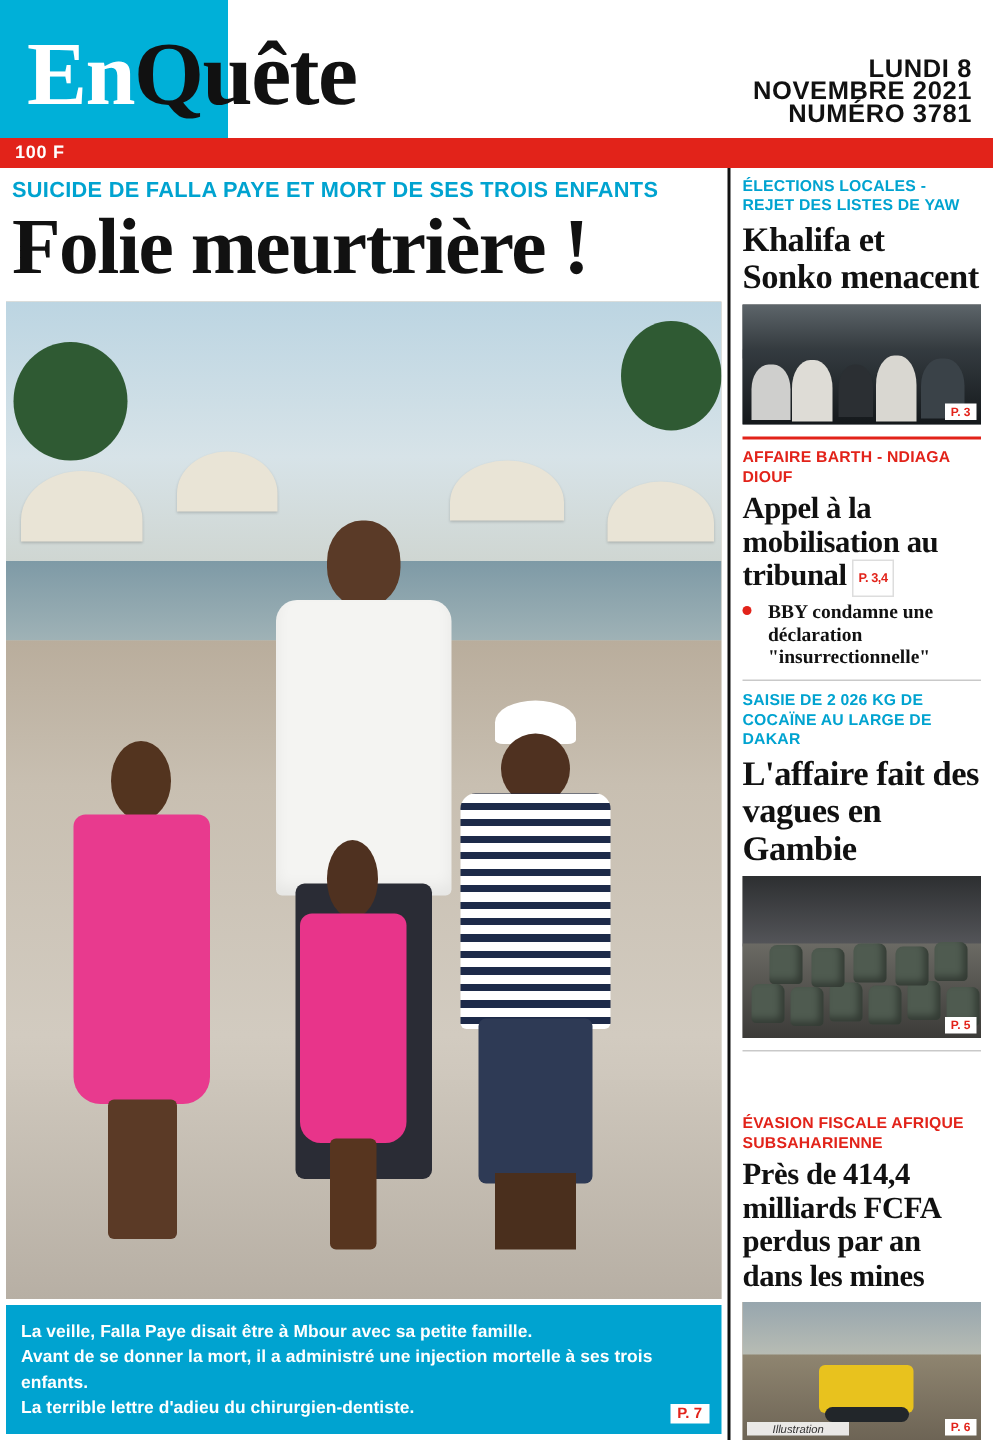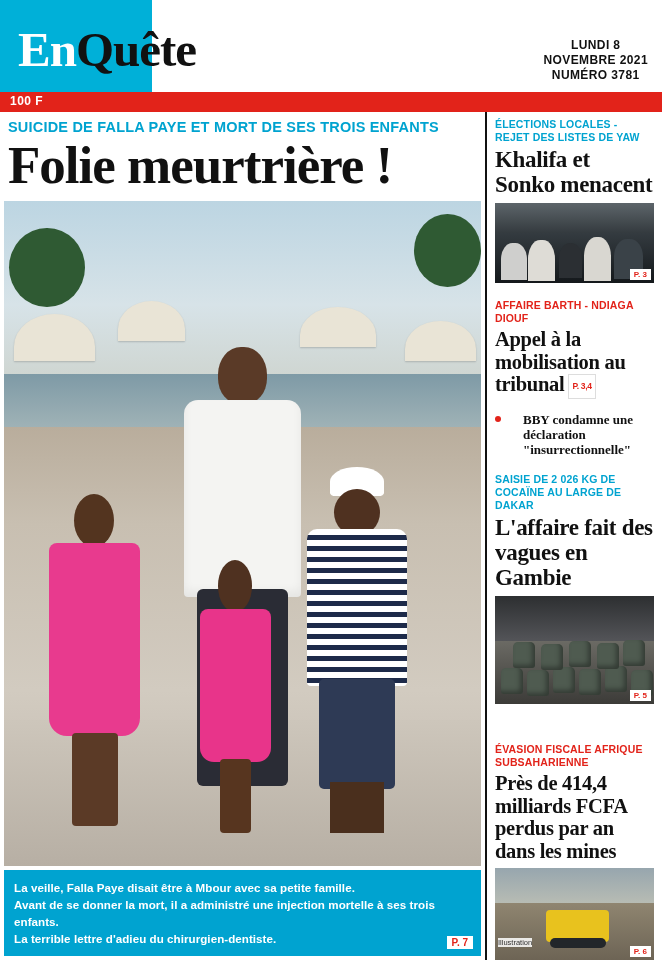--- a/index.html
+++ b/index.html
@@ -29,35 +29,35 @@
     position: absolute;
     left: 0; top: 0;
     width: 152px; height: 92px;
     background: #00b0d8;
   }
   .logo {
     position: absolute;
     left: 18px; top: 14px;
     font-family: "Liberation Serif", serif;
     font-weight: bold;
-    font-size: 49px;
+    font-size: 60px;
     line-height: 71px;
     letter-spacing: -1px;
     color: #111;
     white-space: nowrap;
   }
   .logo .en {
     color: #ffffff;
   }
   .logo .rest { color: #111111; }
   .masthead-meta {
     position: absolute;
     right: 14px; top: 38px;
-    text-align: center;
-    font-size: 12px;
+    text-align: right;
+    font-size: 17px;
     font-weight: bold;
     line-height: 15px;
     letter-spacing: 0.4px;
     color: #111;
   }
   .red-bar {
     position: absolute;
     left: 0; right: 0; top: 92px;
     height: 20px;
     background: #e2231a;
@@ -83,21 +83,20 @@
     position: relative;
     border-right: 2px solid #111;
     display: flex;
     flex-direction: column;
   }
   .col-side {
     flex: 1 1 auto;
     padding: 6px 8px 0 8px;
     display: flex;
     flex-direction: column;
-    align-items: center;
   }
 
   
   .kicker-main {
     color: #00a3d0;
     font-size: 14.5px;
     font-weight: bold;
     letter-spacing: 0.2px;
     padding: 7px 8px 2px 8px;
   }
@@ -287,22 +286,22 @@
     font-size: 8.5px;
     font-weight: bold;
     padding: 0 3px;
     border: 1px solid #ddd;
     vertical-align: middle;
     margin-left: 4px;
     font-family: "Liberation Sans", sans-serif;
   }
   .bullet-item {
     display: flex;
-    gap: 22px;
-    margin-top: 13px;
+    gap: 11px;
+    margin-top: 2px;
   }
   .bullet-dot {
     width: 6px; height: 6px;
     border-radius: 50%;
     background: #e2231a;
     flex: 0 0 auto;
     margin-top: 4px;
   }
   .bullet-text {
     font-family: "Liberation Serif", serif;
@@ -363,25 +362,26 @@
   .mine .truck {
     position: absolute; left: 32%; top: 46%; width: 40%; height: 34%;
     background: #e8c21e; border-radius: 4px;
   }
   .mine .truck:after {
     content: ""; position: absolute; left: 6%; bottom: -6px;
     width: 88%; height: 10px; background: #22262a; border-radius: 5px;
   }
   .illus-tag {
     position: absolute;
-    left: 3px; bottom: 13px;
+    left: 3px; bottom: 3px;
     background: rgba(255,255,255,.85);
     color: #333;
     font-size: 7.5px;
-    padding: 0 0;
+    padding: 0 17px;
+    font-style: italic;
   }
   .side-foot {
     margin-top: auto;
   }
 </style>
 </head>
 <body>
 
 <div class="page">
 

